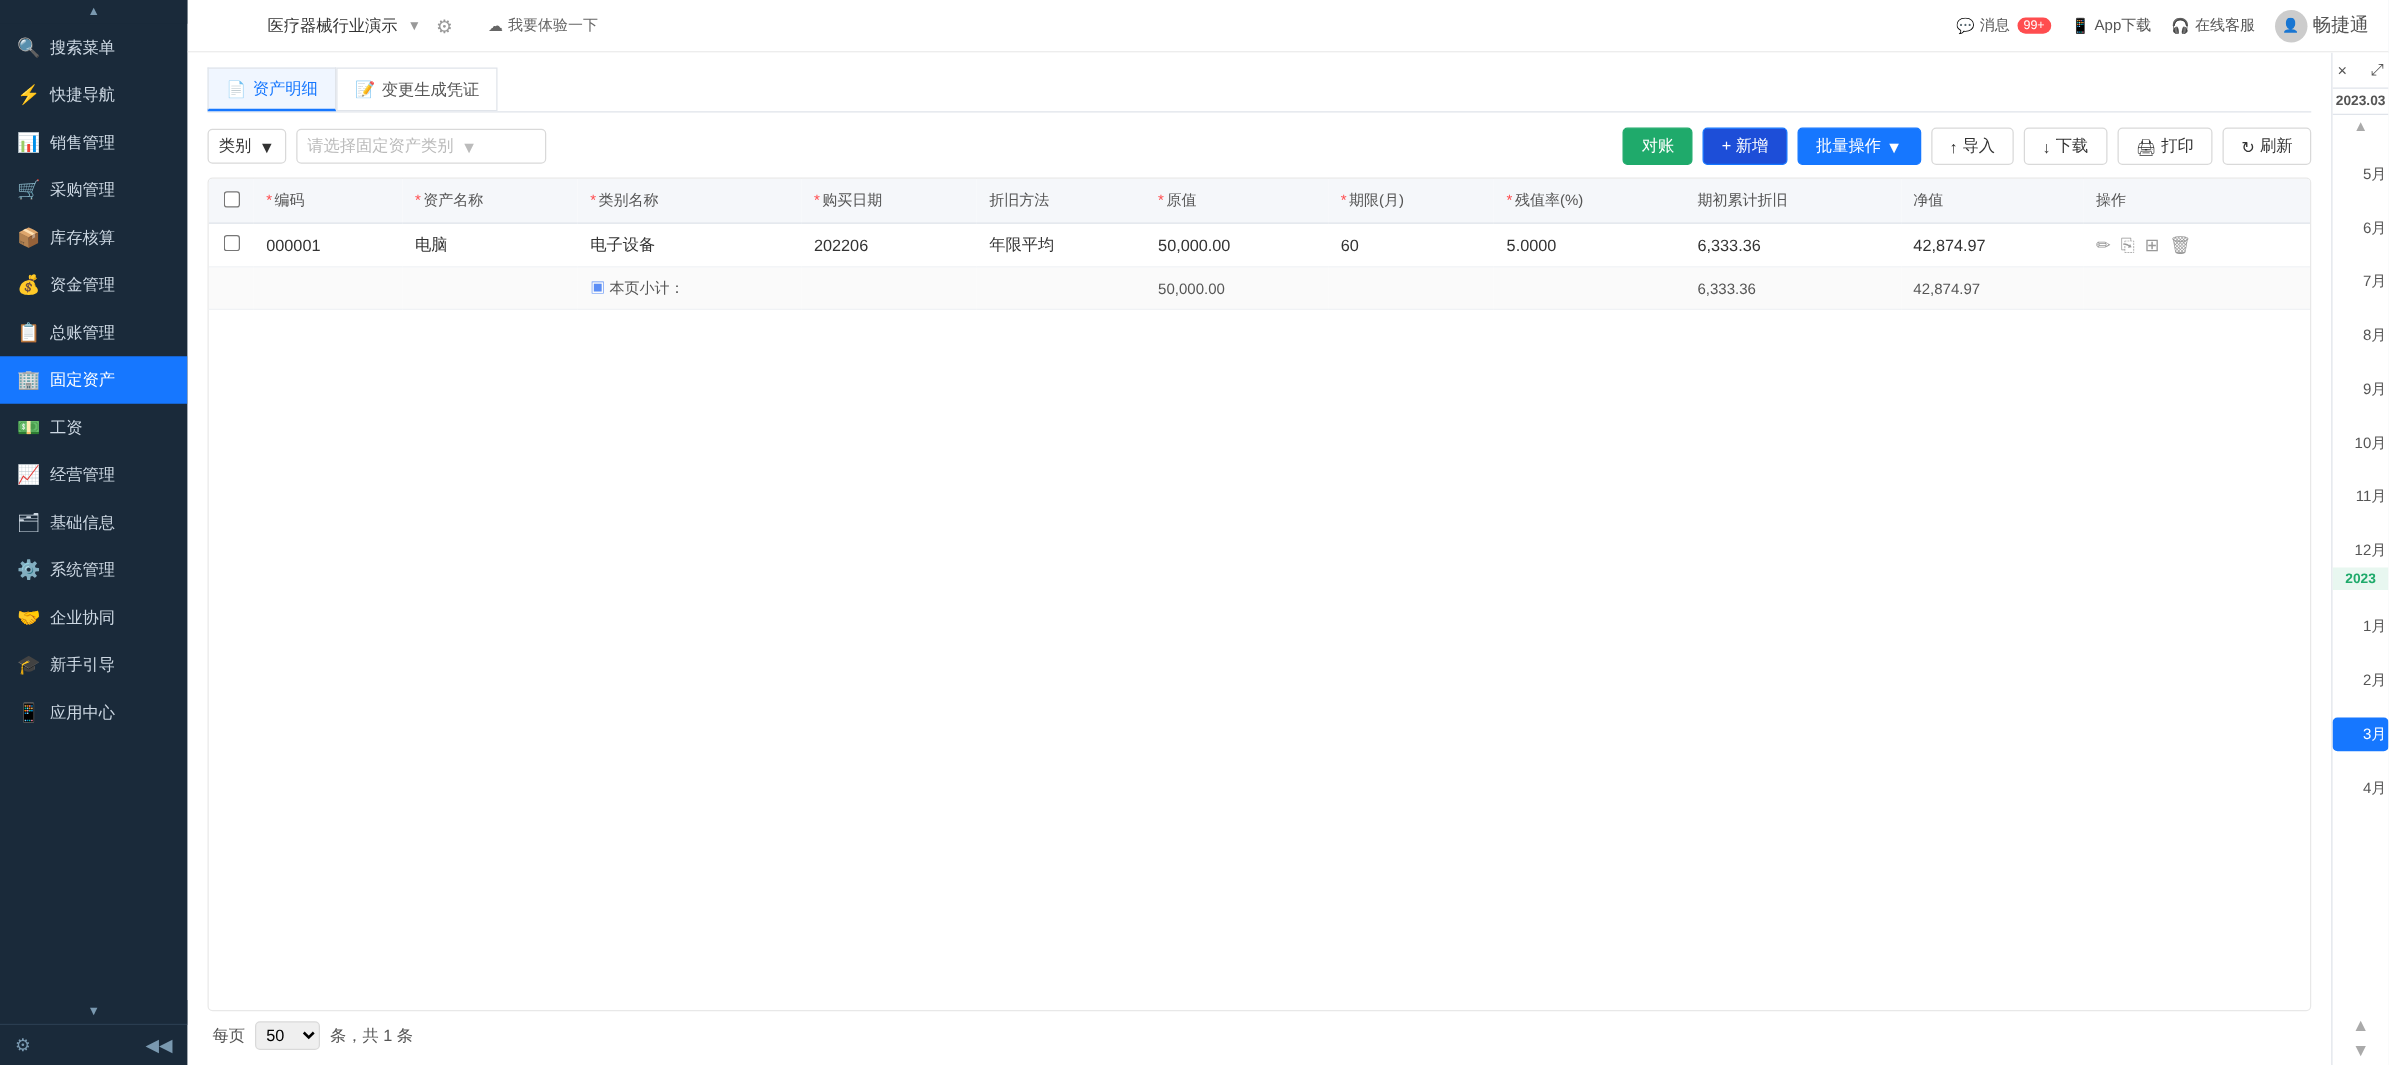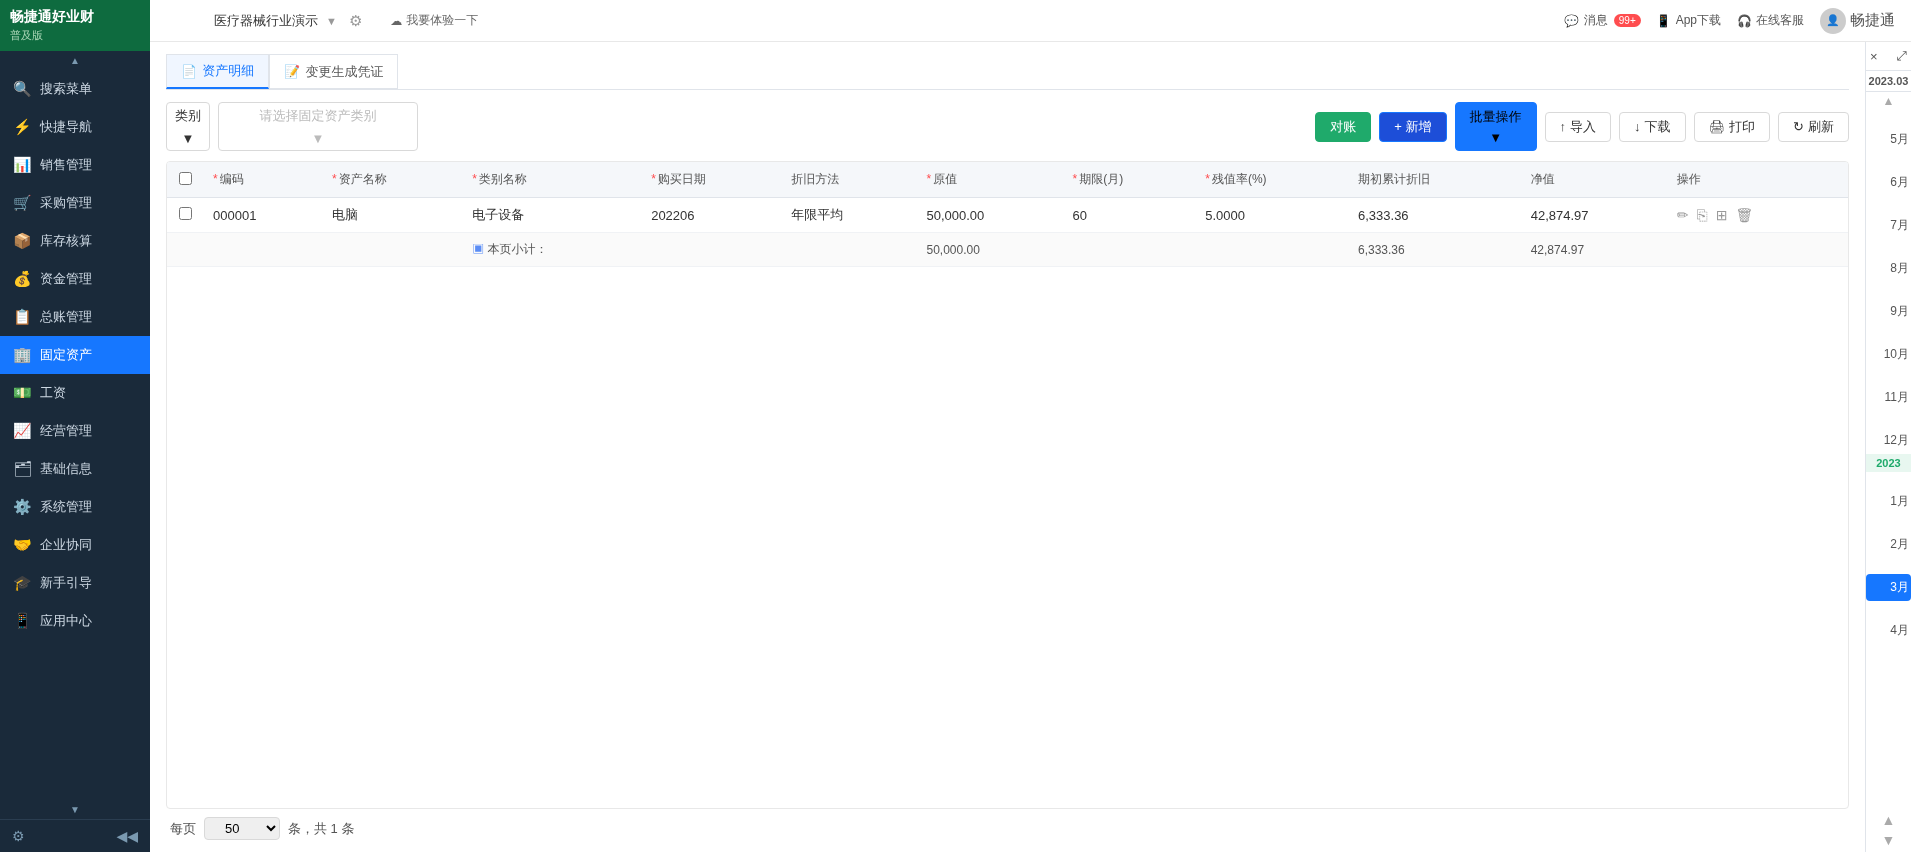--- a/index.html
+++ b/index.html
@@ -143,33 +143,32 @@
       border: 1px solid #d9d9d9;
       background: #fff;
       color: #333;
       display: flex;
       align-items: center;
       gap: 4px;
       white-space: nowrap;
     }
     .btn-primary { background: #1d4ed8; color: #fff; border-color: #1677ff; }
     .btn-success { background: #1faa6b; color: #fff; border-color: #1faa6b; }
-    .btn-batch { background: #1677ff; color: #000000; border-color: #1677ff; flex-direction: column; }
+    .btn-batch { background: #1677ff; color: #ffffff; border-color: #1677ff; }
     .filter-select {
       border: 1px solid #d9d9d9;
       border-radius: 4px;
       padding: 4px 8px;
       font-size: 13px;
       color: #333;
       background: #fff;
       cursor: pointer;
       display: flex;
       align-items: center;
       gap: 6px;
-      flex-direction: column;
     }
     .filter-select-wide {
       min-width: 200px;
       color: #bbb;
     }
 
     
     .table-wrapper { flex: 1; overflow: auto; border: 1px solid #e8e8e8; border-radius: 4px; }
     table { width: 100%; border-collapse: collapse; min-width: 900px; }
     thead tr { background: #f5f7fa; }
@@ -201,21 +200,21 @@
       align-items: center;
       gap: 8px;
       padding: 8px 4px 0;
       font-size: 13px;
       color: #555;
       flex-shrink: 0;
     }
     .pagination-bar select {
       border: 1px solid #d9d9d9;
       border-radius: 4px;
-      padding: 2px 16px;
+      padding: 2px 4px;
       font-size: 13px;
     }
 
     
     .right-panel {
       width: 46px;
       background: #fff;
       border-left: 1px solid #e0e4ea;
       display: flex;
       flex-direction: column;
@@ -251,24 +250,20 @@
       margin-top: 16px;
     }
     .rp-month.selected { background: #1faa6b; color: #fff; border-radius: 3px; }
     .rp-bottom { margin-top: auto; padding: 4px; display: flex; flex-direction: column; align-items: center; gap: 4px; }
     .rp-bottom-icon { color: #aaa; font-size: 14px; cursor: pointer; }
   </style>
 </head>
 <body>
 
 <div class="sidebar">
-  <div class="sidebar-logo">
-    <span class="logo-title">畅捷通好业财</span>
-    <span class="logo-sub">普及版</span>
-  </div>
 
   <div class="sidebar-scroll-up">▲</div>
 
   <div class="sidebar-nav">
 
     <div class="sidebar-item">
       <span class="nav-icon">🔍</span>
       <span>搜索菜单</span>
     </div>
     <div class="sidebar-item">

